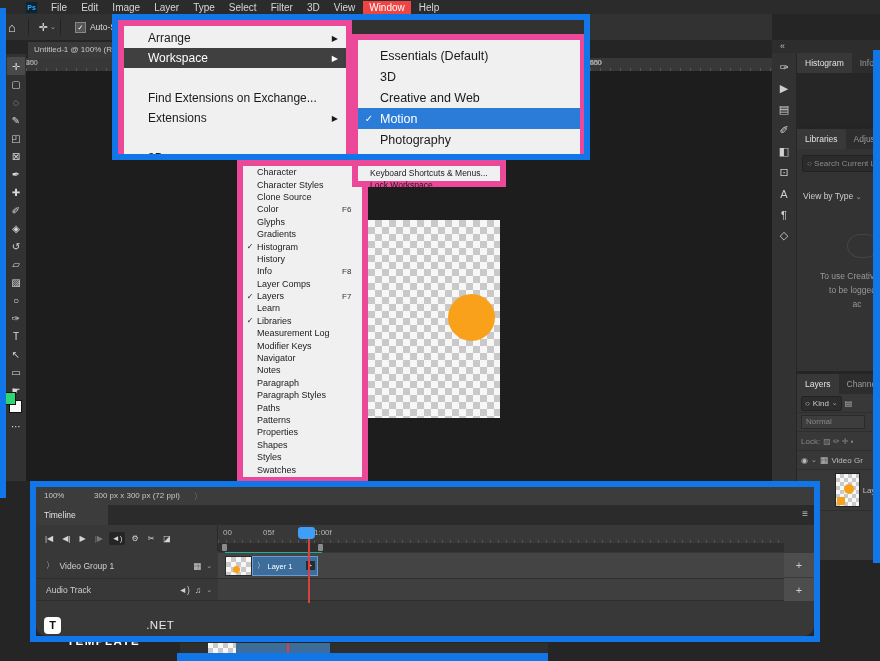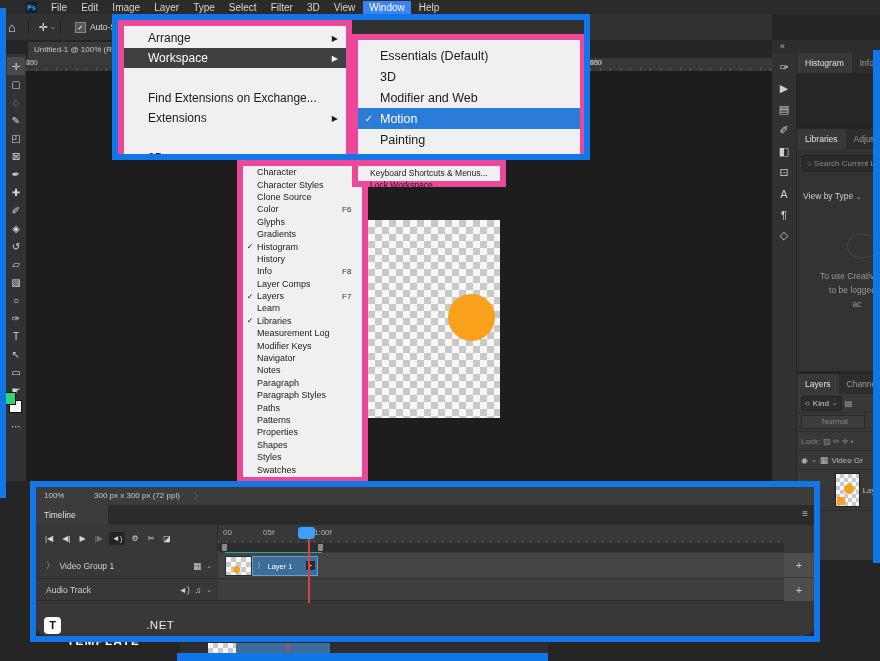--- a/index.html
+++ b/index.html
@@ -3,21 +3,21 @@
 <meta charset="utf-8">
 <style>
   html,body{margin:0;padding:0;background:#111;}
   #stage{position:relative;width:880px;height:661px;background:#252525;overflow:hidden;
          font-family:"Liberation Sans","DejaVu Sans",sans-serif;color:#ddd;}
   .abs{position:absolute;}
   
   #menubar{left:0;top:0;width:880px;height:14px;background:#2b2b2b;display:flex;align-items:center;gap:2px;font-size:10px;color:#d6d6d6;}
   #ps-badge{width:11px;height:11px;background:#0b2435;color:#31a8ff;font-size:7px;font-weight:bold;display:flex;align-items:center;justify-content:center;margin:0 6px 0 26px;}
   .mb-item{padding:1px 6px;white-space:nowrap;}
-  .mb-item.active{background:#3b82f6;color:#fff;}
+  .mb-item.active{background:#ef4444;color:#fff;}
   
   #optionsbar{left:0;top:14px;width:772px;height:26px;background:#323232;border-bottom:1px solid #262626;display:flex;align-items:center;}
   #home-ic{font-size:13px;color:#e0e0e0;margin:0 8px;}
   .vsep{width:1px;height:16px;background:#222;margin:0 4px;}
   #move-ic{font-size:11px;color:#e8e8e8;margin:0 2px 0 6px;}
   .caret{font-size:7px;color:#aaa;}
   #autosel-box{width:9px;height:9px;background:#555;border:1px solid #888;color:#fff;font-size:7px;line-height:9px;text-align:center;margin:0 4px 0 10px;}
   #autosel-label{font-size:8.5px;color:#ddd;}
   
   #dtrow{left:0;top:40px;width:772px;height:18px;background:#252525;}
@@ -53,21 +53,21 @@
   #lib-tabs{top:129px;}
   #lib-body{left:797px;top:149px;width:83px;height:222px;background:#333;}
   #lib-search{position:absolute;left:5px;top:6px;width:92px;height:15px;background:#2b2b2b;border:1px solid #222;border-radius:2px;color:#8a8a8a;font-size:8px;line-height:15px;padding-left:4px;white-space:nowrap;overflow:hidden;}
   #view-by-type{position:absolute;left:6px;top:42px;font-size:8.5px;color:#cfcfcf;}
   #cc-icon{position:absolute;left:50px;top:85px;width:30px;height:22px;border:1px solid #555;border-radius:50%/60%;opacity:.5;}
   #cc-msg{position:absolute;left:0;top:120px;width:120px;text-align:center;font-size:8.5px;color:#9a9a9a;line-height:14px;}
   #layers-tabs{top:374px;}
   #layers-body{left:797px;top:394px;width:83px;height:166px;background:#383838;font-size:8px;color:#bbb;}
   .lrow{position:relative;height:18px;border-bottom:1px solid #2e2e2e;display:flex;align-items:center;gap:3px;padding-left:4px;}
   #kind-box{height:13px;background:#2d2d2d;border:1px solid #222;border-radius:2px;display:flex;align-items:center;gap:3px;padding:0 3px;color:#ccc;}
-  #blend-box{height:12px;width:58px;background:#3d3d3d;border:1px solid #2a2a2a;color:#888;line-height:12px;padding-left:4px;text-align:center;}
+  #blend-box{height:12px;width:58px;background:#3d3d3d;border:1px solid #2a2a2a;color:#888;line-height:12px;padding-left:4px;}
   .dim{color:#858585;}
   #vg-row .film{font-size:9px;}
   #layer-thumb{width:32px;height:32px;border:1px solid #222;position:relative;margin-left:34px;}
   #thumb-dot{position:absolute;right:5px;top:10px;width:10px;height:10px;border-radius:50%;}
   #thumb-badge{position:absolute;left:1px;bottom:1px;width:8px;height:8px;background:#f9a11b;border-radius:1px;}
   
   .litemenu{background:#f0f0f0;border:6px solid #ec4899;box-sizing:border-box;color:#1a1a1a;z-index:30;}
   #win-menu{left:118px;top:20px;width:234px;height:140px;overflow:hidden;padding-top:2px;}
   .wm-row{height:20px;display:flex;align-items:center;font-size:12px;padding-left:24px;position:relative;}
   .wm-row .arrow{position:absolute;right:8px;font-size:8px;}
@@ -546,32 +546,28 @@
         <span>Essentials (Default)</span>
       </div>
 
       <div class="ws-row">
         <span class="ws-check"></span>
         <span>3D</span>
       </div>
 
       <div class="ws-row">
         <span class="ws-check"></span>
-        <span>Modifier and Web</span>
+        <span>Creative and Web</span>
       </div>
 
       <div class="ws-row hl">
         <span class="ws-check">✓</span>
         <span>Motion</span>
       </div>
 
-      <div class="ws-row">
-        <span class="ws-check"></span>
-        <span>Painting</span>
-      </div>
 
       <div class="ws-row">
         <span class="ws-check"></span>
         <span>Photography</span>
       </div>
 
   </div>
   <div id="ws-rem" class="abs litemenu">
 
       <div class="rem-row">

